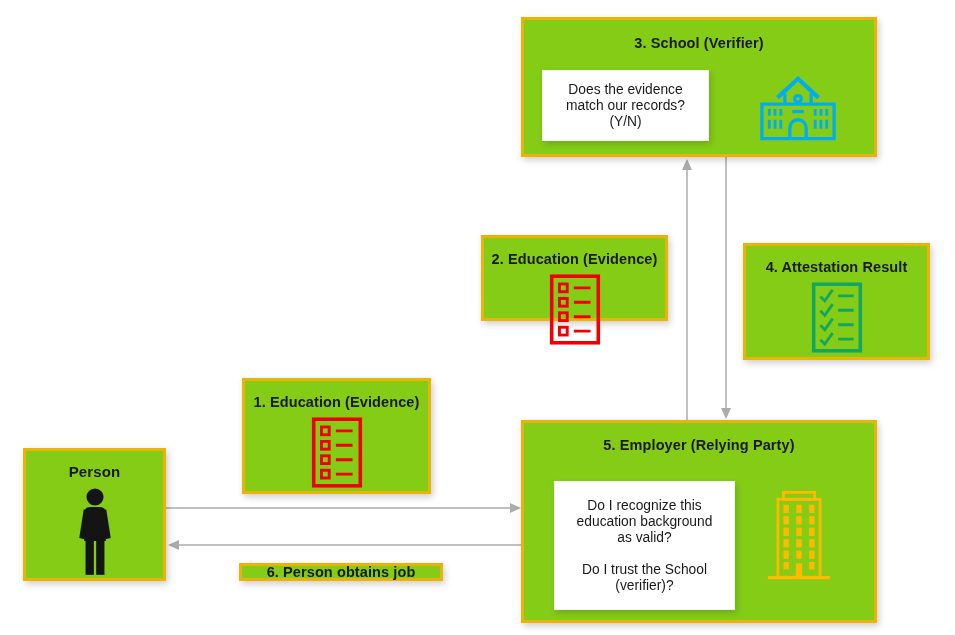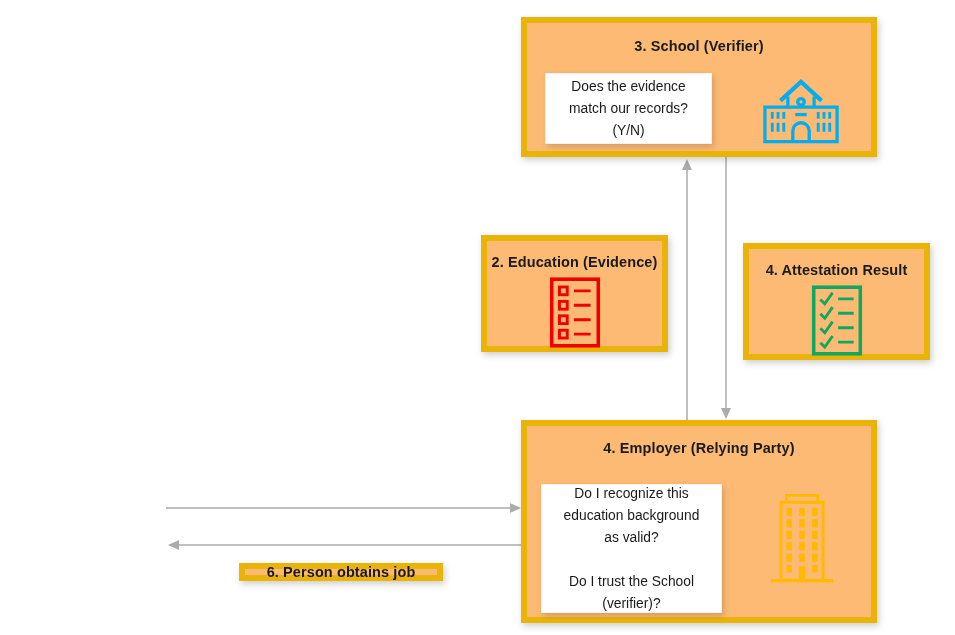--- a/index.html
+++ b/index.html
@@ -2,57 +2,57 @@
 <html><head>
 <meta charset="utf-8">
 <style>
   html,body { margin:0; padding:0; background:#ffffff; }
   .canvas {
     position:relative; width:955px; height:635px; background:#ffffff;
     font-family:"Liberation Sans", sans-serif; color:#1a1a1a; overflow:hidden;
   }
   .arrows { position:absolute; left:0; top:0; }
   .node {
-    position:absolute; background:#fdba74; box-sizing:border-box;
-    border:6px solid #eab308;
+    position:absolute; background:#84cc16; box-sizing:border-box;
+    border:3px solid #eab308;
     box-shadow:2px 3px 7px rgba(0,0,0,.20);
   }
   .title {
     font-weight:bold; font-size:14.5px; text-align:center; letter-spacing:.1px;
   }
   .qbox {
     position:absolute; background:#ffffff; box-sizing:border-box;
     border:1px solid #f2f2f2; box-shadow:2px 3px 6px rgba(0,0,0,.16);
     display:flex; align-items:center; justify-content:center;
-    text-align:center; font-size:13.8px; line-height:22px; white-space:pre-line;
+    text-align:center; font-size:13.8px; line-height:16px; white-space:pre-line;
     padding:4px;
   }
   .icon { position:absolute; }
 
   
   .node-school   { left:521px; top:17px;  width:356px; height:140px; }
   .node-school .title { padding-top:15px; }
   .node-school .qbox  { left:18px; top:50px; width:167px; height:71px; }
   .node-school .icon  { left:233px; top:47px; }
 
-  .node-evidence2 { left:481px; top:235px; width:187px; height:117px; }
+  .node-evidence2 { left:481px; top:235px; width:187px; height:86px; }
   .node-attest    { left:743px; top:235px; width:187px; height:117px;margin-top:8px; }
   .node-evidence1 { left:242px; top:378px; width:189px; height:116px; }
   .node-evidence2 .title, .node-attest .title, .node-evidence1 .title { padding-top:13px; }
   .node-evidence2 .icon, .node-attest .icon, .node-evidence1 .icon {
     left:50%; transform:translateX(-50%); top:36px;
   }
 
   .node-person { left:23px; top:448px; width:143px; height:133px; }
   .node-person .title { padding-top:12px; font-size:15px; }
   .node-person .icon { left:50%; transform:translateX(-50%); top:37px; }
 
   .node-employer { left:521px; top:420px; width:356px; height:203px; }
   .node-employer .title { padding-top:14px; }
-  .node-employer .qbox  { left:14px; top:58px; width:181px; height:129px; }
+  .node-employer .qbox  { left:30px; top:58px; width:181px; height:129px; }
   .node-employer .icon  { left:242px; top:66px; }
 
   .node-job {
     left:239px; top:563px; width:204px; height:18px;
     display:flex; align-items:center; justify-content:center;
   }
   .node-job .title { padding-top:0; }
 
   svg line { stroke-width:1.5; }
 </style>
@@ -110,24 +110,46 @@
     <svg class="icon" width="52" height="71" viewBox="0 0 46 64" fill="none" stroke="#12a75f">
       <rect x="2" y="2" width="42" height="60" stroke-width="3.2"></rect>
       <path d="M8,13 L12,17 L19,7" stroke-width="2.6"></path>
       <path d="M8,26 L12,30 L19,20" stroke-width="2.6"></path>
       <path d="M8,39 L12,43 L19,33" stroke-width="2.6"></path>
       <path d="M8,52 L12,56 L19,46" stroke-width="2.6"></path>
       <path d="M24,12.5 H38 M24,25.5 H38 M24,38.5 H38 M24,51.5 H38" stroke-width="2.6"></path>
     </svg>
   </div>
 
+  <div class="node node-evidence1">
+    <div class="title">1. Education (Evidence)</div>
+    <svg class="icon" width="52" height="71" viewBox="0 0 46 64" fill="none" stroke="#f00000">
+      <rect x="2" y="2" width="42" height="60" stroke-width="3.2"></rect>
+      <rect x="9" y="9" width="7" height="7" stroke-width="2.6"></rect>
+      <rect x="9" y="22" width="7" height="7" stroke-width="2.6"></rect>
+      <rect x="9" y="35" width="7" height="7" stroke-width="2.6"></rect>
+      <rect x="9" y="48" width="7" height="7" stroke-width="2.6"></rect>
+      <path d="M22,12.5 H37 M22,25.5 H37 M22,38.5 H37 M22,51.5 H37" stroke-width="2.6"></path>
+    </svg>
+  </div>
 
+  <div class="node node-person">
+    <div class="title">Person</div>
+    <svg class="icon" width="54" height="90" viewBox="0 0 60 100" stroke="none" fill="#141414">
+      <circle cx="30" cy="10" r="9.5"></circle>
+      <path d="M18,59 V28 Q18,21 25,21 H35 Q42,21 42,28 V59 Z"></path>
+      <polygon points="17.5,23.5 23,26 18.5,57 12.5,55.5"></polygon>
+      <polygon points="42.5,23.5 37,26 41.5,57 47.5,55.5"></polygon>
+      <rect x="19.5" y="57" width="9.2" height="39.5"></rect>
+      <rect x="31.3" y="57" width="9.2" height="39.5"></rect>
+    </svg>
+  </div>
 
   <div class="node node-employer">
-    <div class="title">4. Employer (Relying Party)</div>
+    <div class="title">5. Employer (Relying Party)</div>
     <div class="qbox">Do I recognize this
 education background
 as valid?
 
 Do I trust the School
 (verifier)?</div>
     <svg class="icon" width="66" height="92" viewBox="0 0 72 100" fill="none" stroke="#ffb900">
       <path d="M2,96.5 H70" stroke-width="3.5"></path>
       <rect x="13" y="11" width="46" height="85" stroke-width="3"></rect>
       <rect x="19" y="3.5" width="34" height="7.5" stroke-width="3"></rect>

